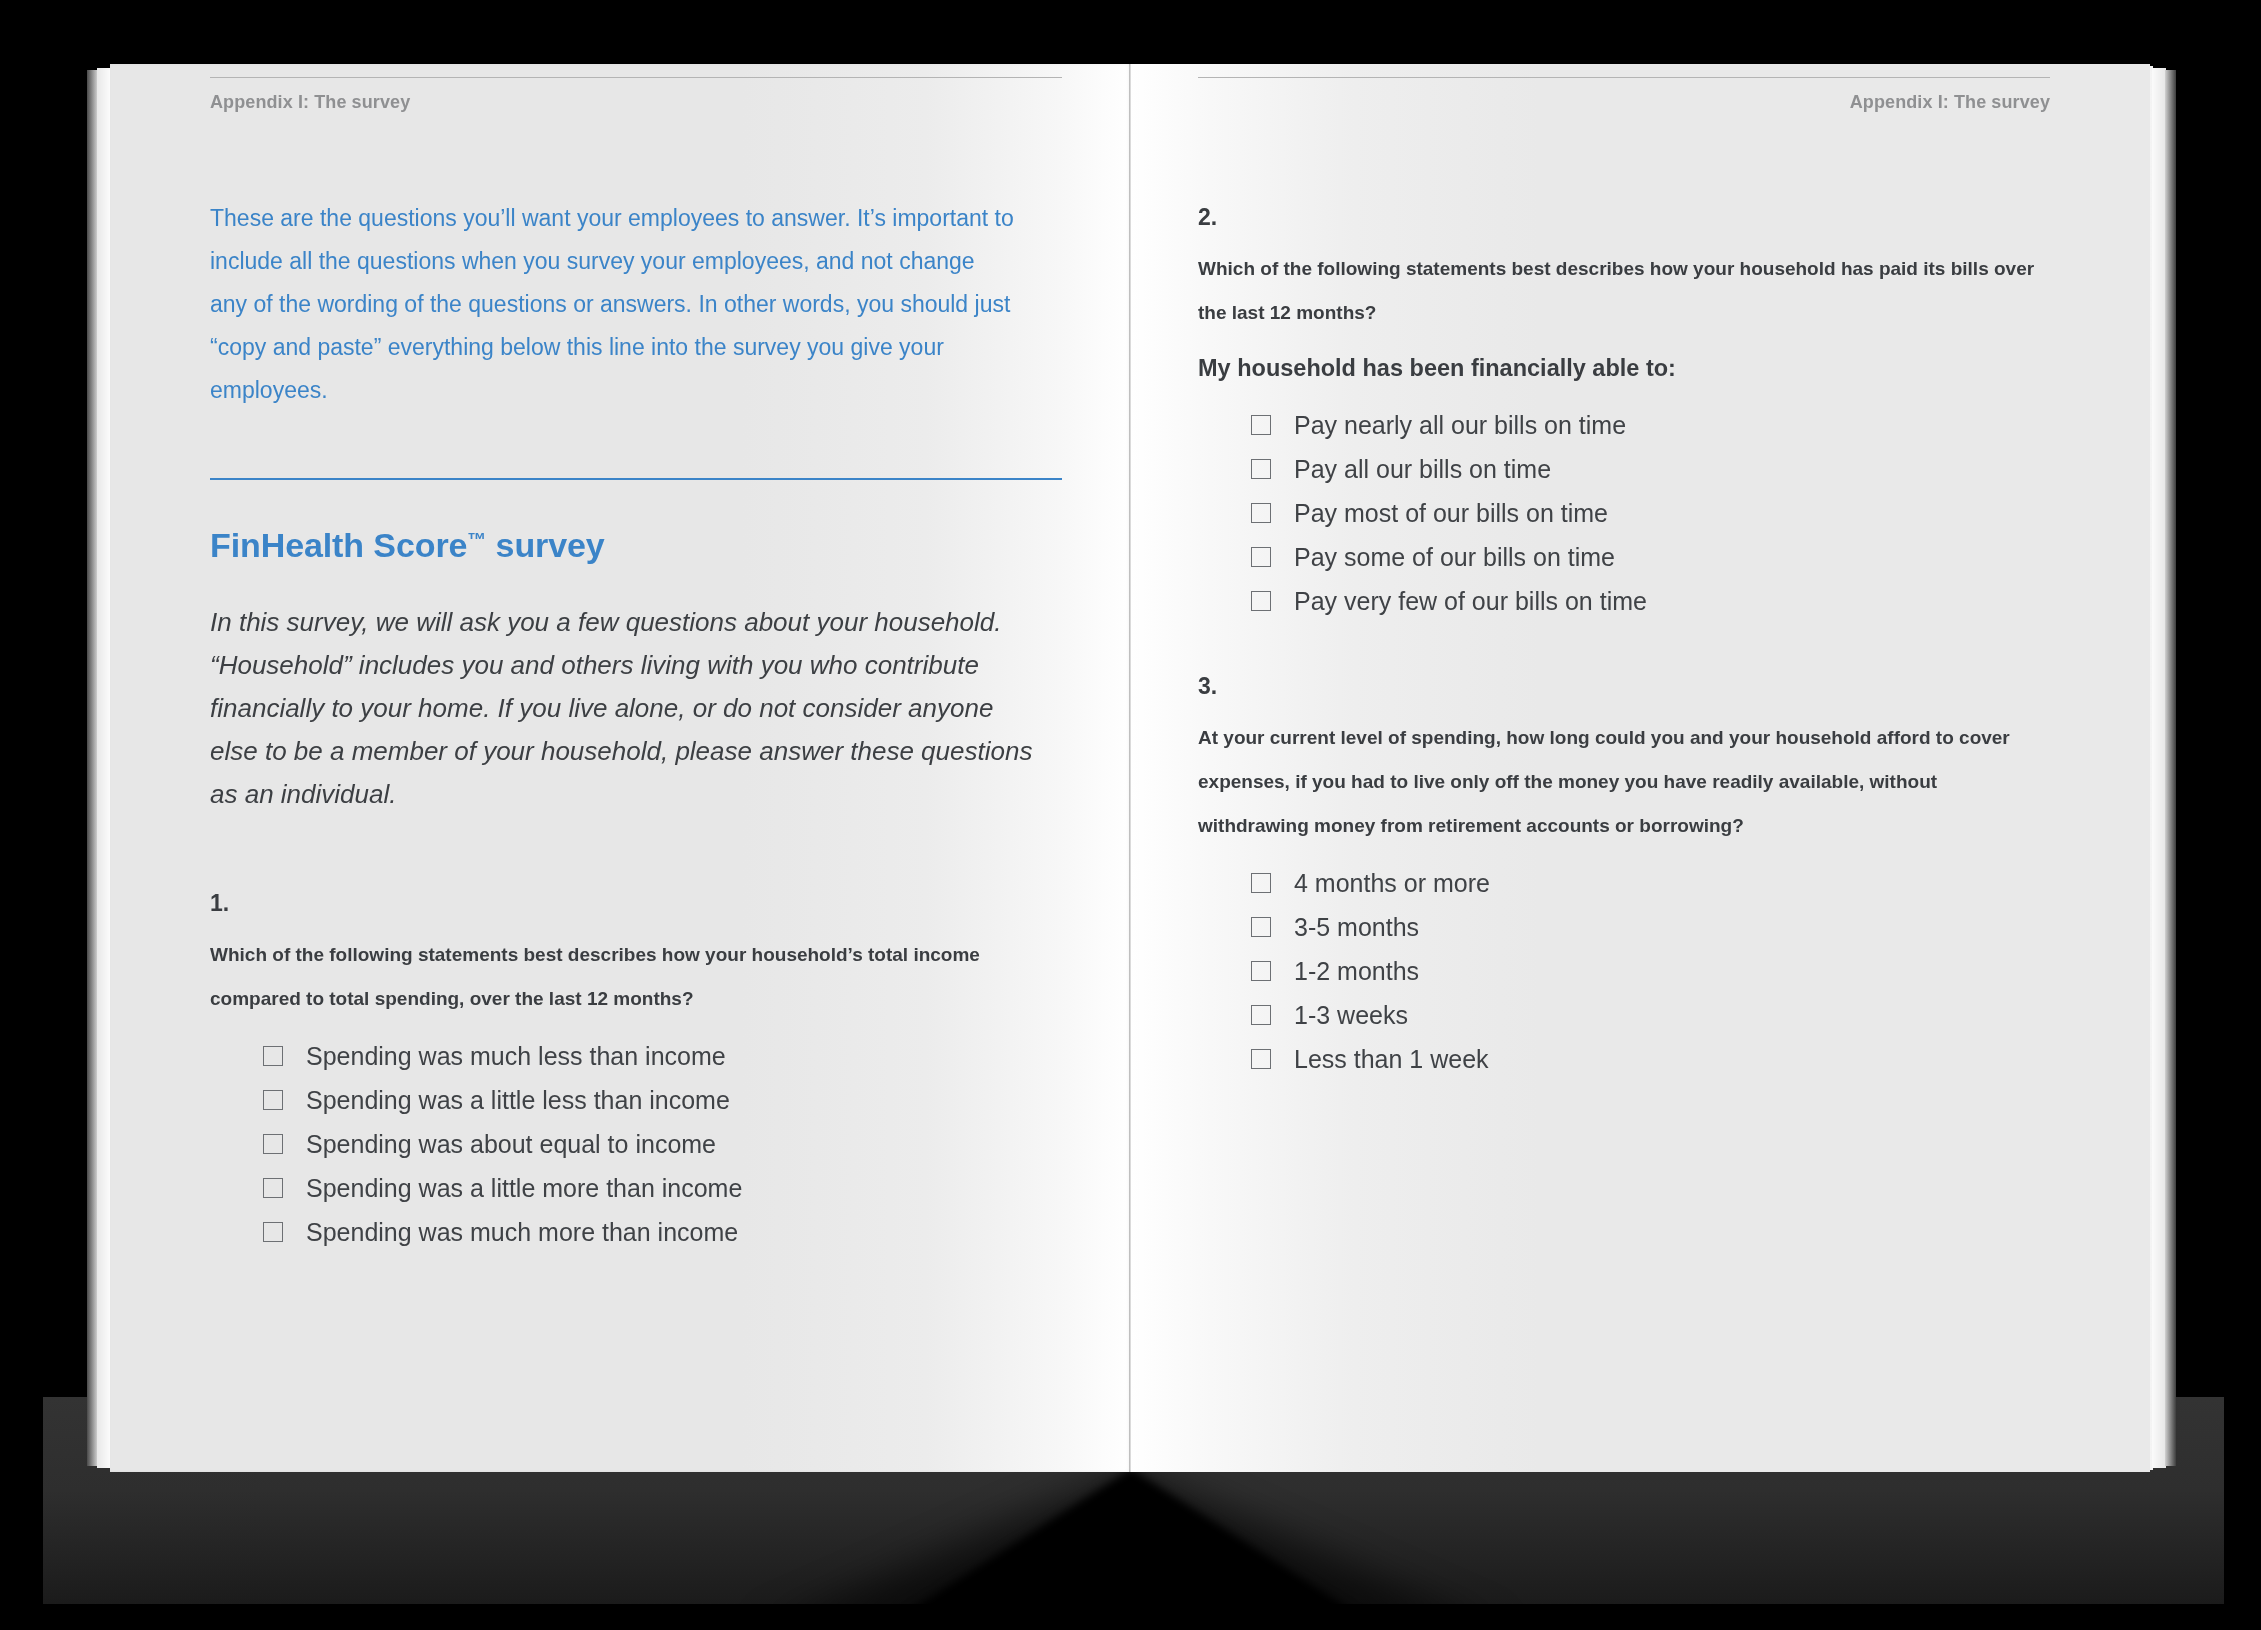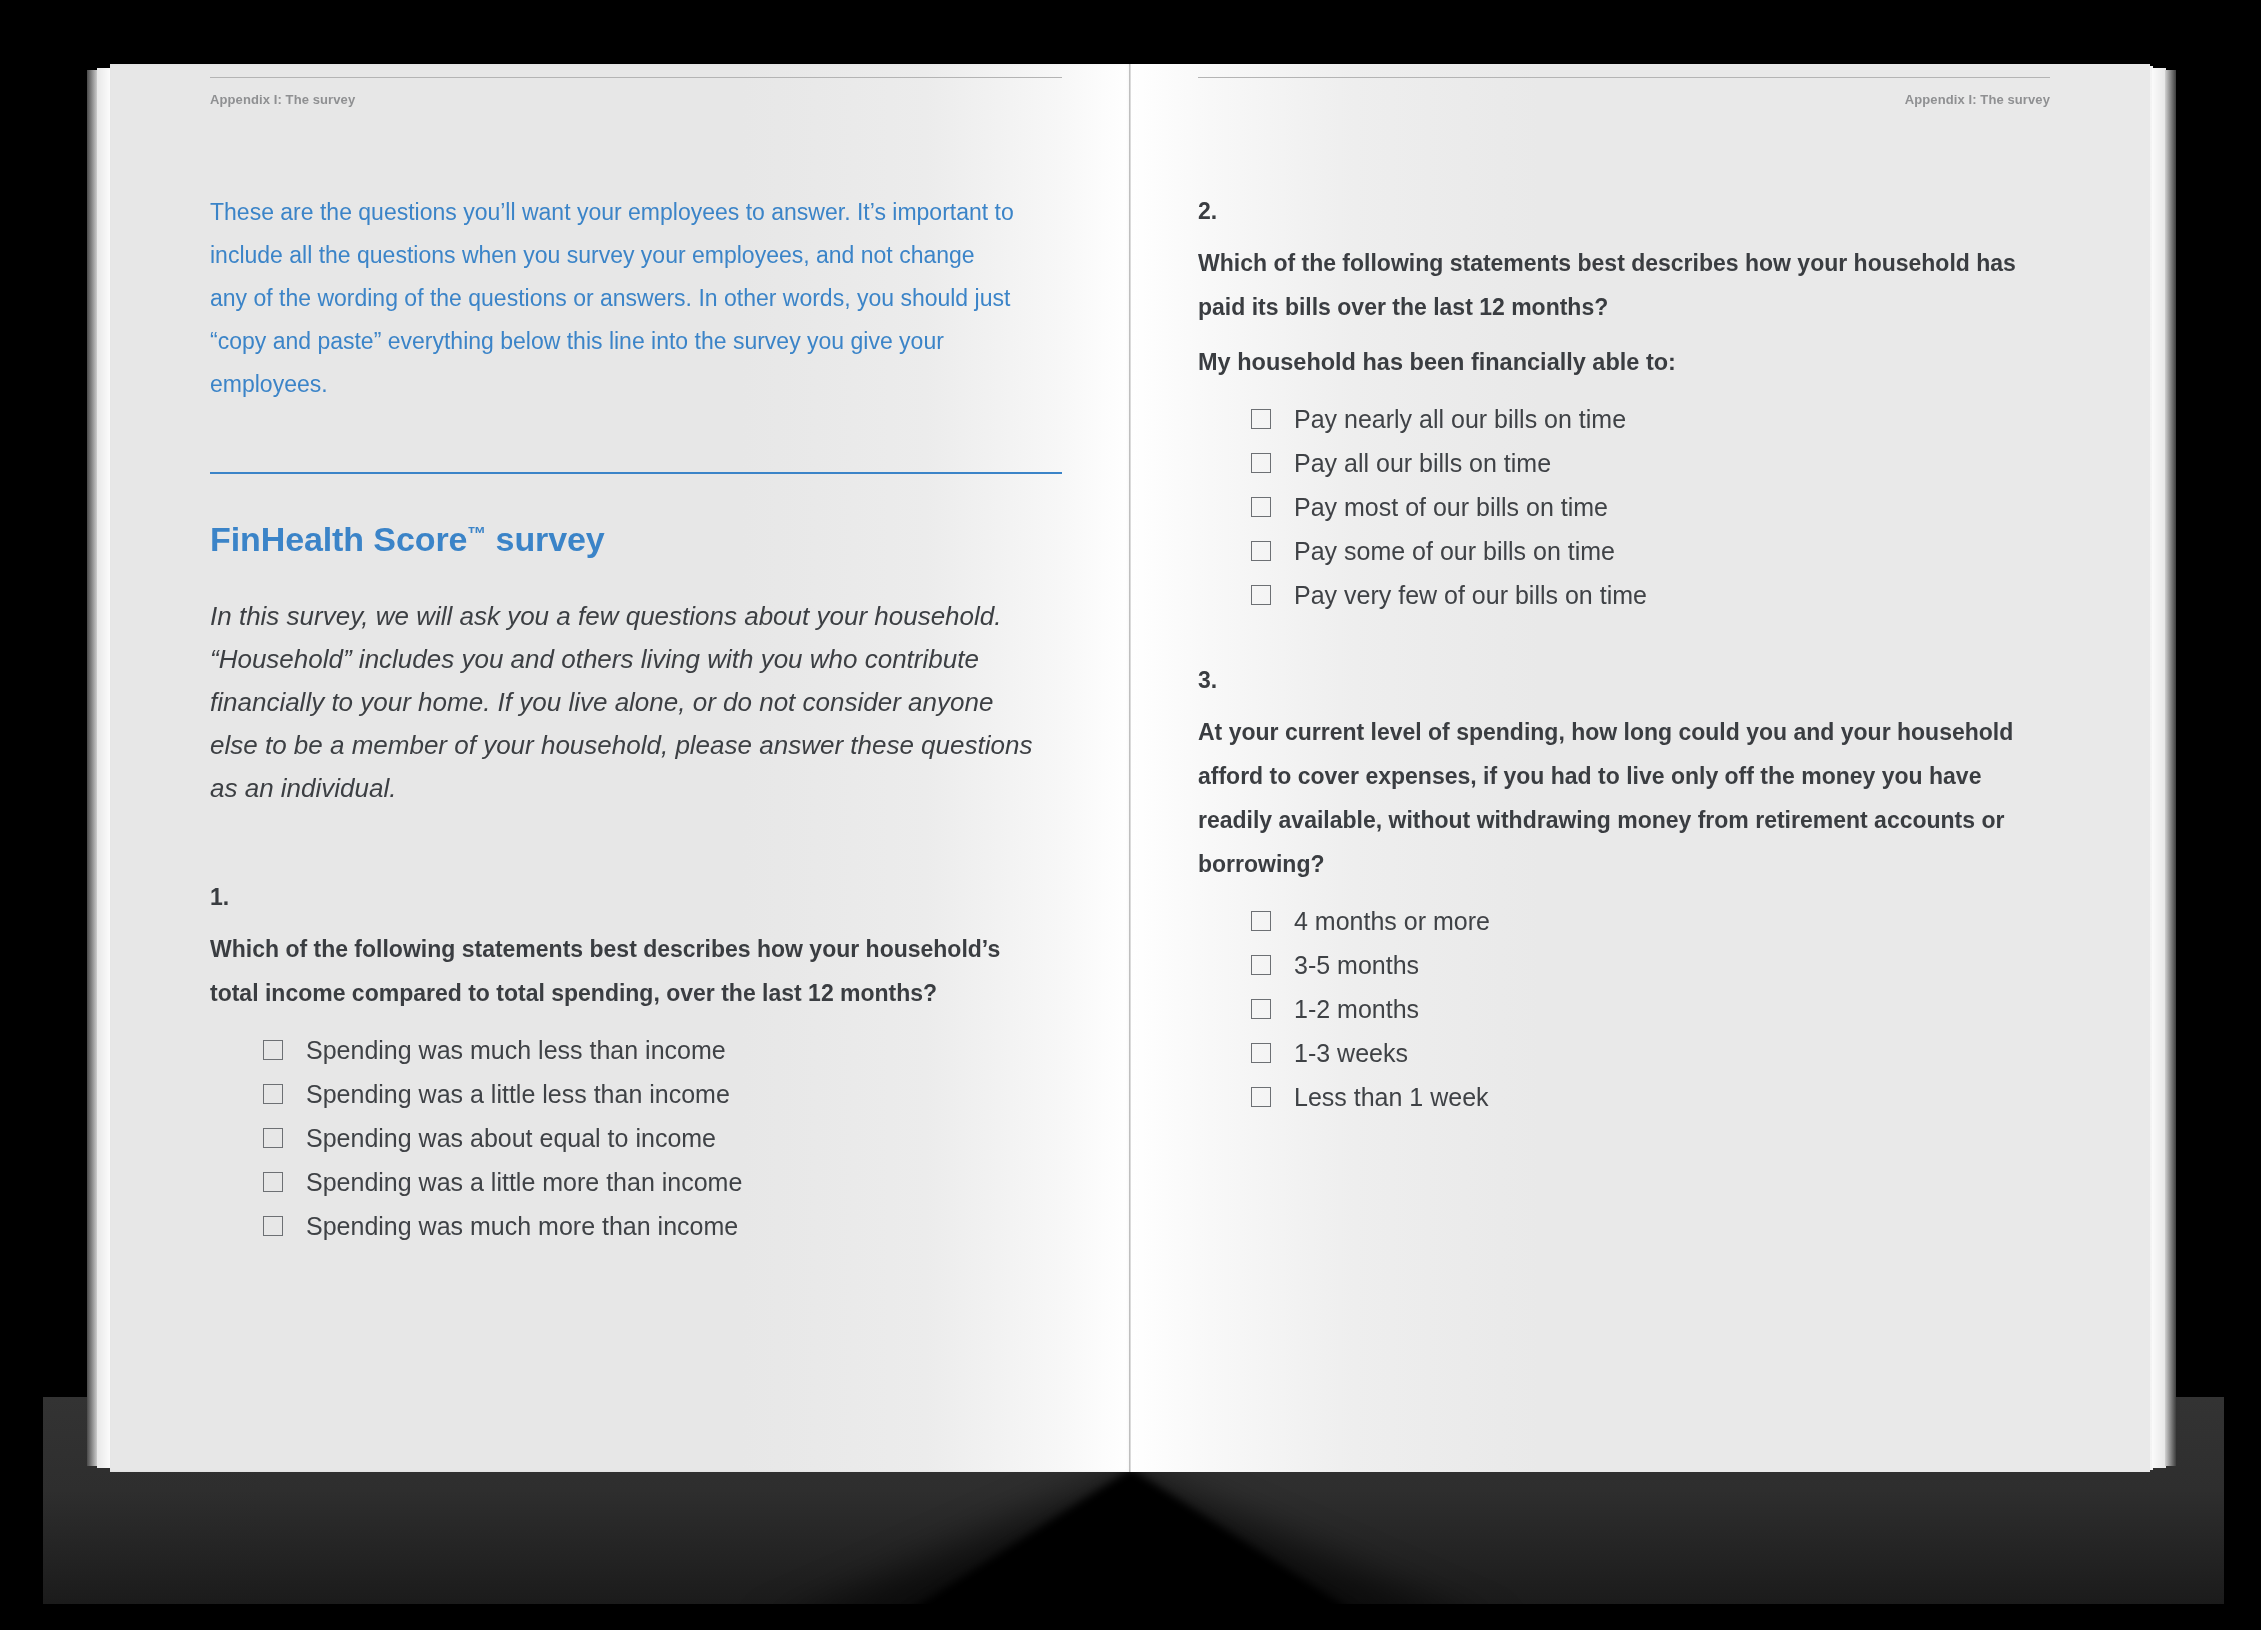--- a/index.html
+++ b/index.html
@@ -125,21 +125,21 @@
   .page.left .page-inner  { padding: 0 68px 0 100px; }
   .page.right .page-inner { padding: 0 100px 0 68px; }
 
   .rule-top {
     margin-top: 13px;
     height: 0.7px;
     background: #b4b4b4;
   }
   .running-head {
     margin-top: 14.3px;
-    font-size: 13px;
+    font-size: 18px;
     font-weight: bold;
     letter-spacing: 0.1px;
     color: #8f9092;
   }
   .page.right .running-head { text-align: right; }
 
   
   .intro-blue {
     margin-top: 84px;
     font-size: 23px;
@@ -178,21 +178,21 @@
 
   
   .question { }
   .q-number {
     font-size: 23px;
     font-weight: bold;
     color: #3a3d41;
   }
   .q-text {
     margin-top: 15.7px;
-    font-size: 23px;
+    font-size: 19px;
     line-height: 44px;
     font-weight: bold;
     color: #3a3d41;
     max-width: 845px;
   }
   .q-subtext {
     margin-top: 11.4px;
     font-size: 23.5px;
     line-height: 44px;
     font-weight: bold;

